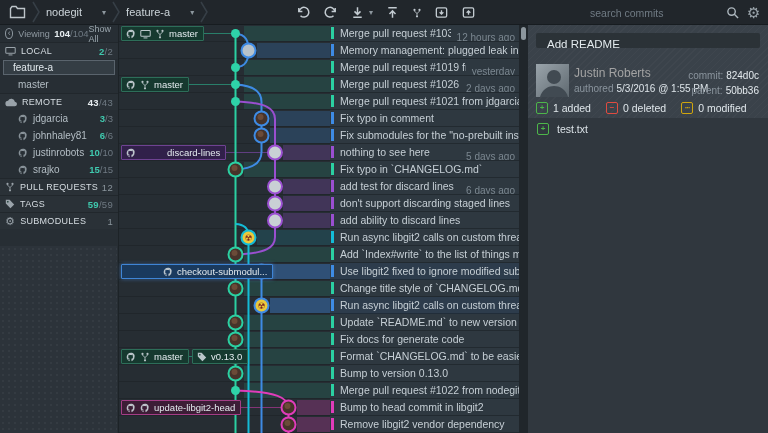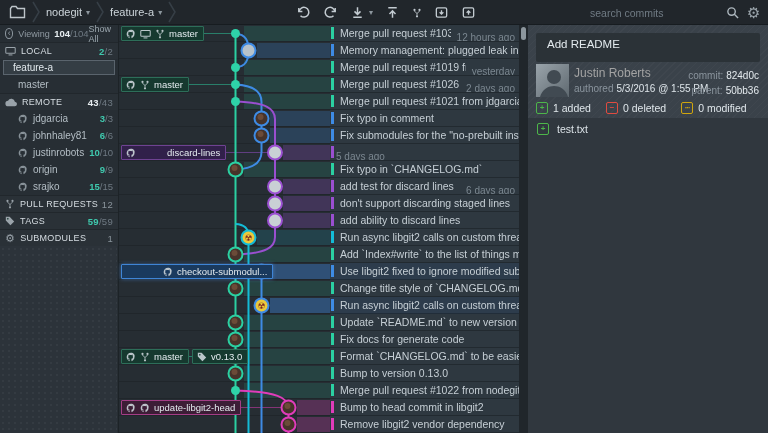--- a/index.html
+++ b/index.html
@@ -2,21 +2,21 @@
 <html><head>
 <meta charset="utf-8">
 <style>
   html,body{margin:0;padding:0;background:#14181b;}
   *{box-sizing:border-box;font-family:"Liberation Sans","DejaVu Sans",sans-serif;}
   .app{position:relative;width:768px;height:433px;overflow:hidden;background:#262d33;}
 
   
   .topbar{position:absolute;left:0;top:0;width:768px;height:25px;background:#21262b;border-bottom:1px solid #171c20;z-index:40;display:flex;align-items:center;}
   .crumbs{display:flex;align-items:center;gap:6px;padding-left:9px;}
-  .crumb{display:flex;align-items:center;gap:4px;color:#ccd4d9;font-size:11px;cursor:default;}
+  .crumb{display:flex;align-items:center;gap:20px;color:#ccd4d9;font-size:11px;cursor:default;}
   .caret{color:#8d97 JO;}
   .caret{color:#8d979e;font-size:8px;}
   .seam{display:flex;align-items:center;opacity:.9;}
   .tools{position:absolute;left:296px;top:0;height:25px;display:flex;align-items:center;gap:12px;color:#c3cbd1;}
   .tools .tbtn{display:flex;align-items:center;}
   .tools .tcaret{margin-left:-8px;color:#8d979e;font-size:8px;}
   .search{position:absolute;left:588px;top:0;height:25px;width:132px;background:transparent;border:0;outline:0;color:#aeb8bf;font-size:10.5px;}
   .search::placeholder{color:#707b84;}
   .mag{position:absolute;left:726px;top:5px;color:#aeb8bf;}
   .gear{position:absolute;left:747px;top:1px;color:#9aa4ab;font-size:15px;line-height:23px;}
@@ -61,21 +61,21 @@
   .cmsg{margin-left:10px;font-size:10.5px;color:#c6cfd5;white-space:nowrap;overflow:hidden;flex:1;}
   .ctime{font-size:10px;color:#7b8790;margin:8px 4px 0 6px;flex-shrink:0;}
 
   
   .vscroll{position:absolute;left:519px;top:25px;width:9px;bottom:0;background:#20262b;}
   .vthumb{position:absolute;left:2px;top:2px;width:5px;height:13px;background:#8c969d;border-radius:3px;}
 
   
   .panel{position:absolute;left:528px;top:25px;right:0;bottom:0;background:#3a424a;}
   .panel::before{content:"";position:absolute;inset:0;background:repeating-linear-gradient(135deg,rgba(255,255,255,.025) 0 1px,transparent 1px 5px);pointer-events:none;}
-  .phead{position:absolute;left:8px;right:8px;top:8px;height:29px;background:#2b3237;border-radius:2px;line-height:23px;padding-left:11px;font-size:11.5px;color:#e3eaee;}
+  .phead{position:absolute;left:8px;right:8px;top:8px;height:15px;background:#2b3237;border-radius:2px;line-height:23px;padding-left:11px;font-size:11.5px;color:#e3eaee;}
   .pavatar{position:absolute;left:8px;top:39px;width:33px;height:33px;background:linear-gradient(135deg,#9aa4ab,#5f6970);overflow:hidden;}
   .pname{position:absolute;left:46px;top:41px;font-size:12px;color:#a3a3a3;}
   .pauth{position:absolute;left:46px;top:58px;font-size:10px;color:#8a949d;}
   .pauth b{color:#dde4e9;font-weight:normal;margin-left:3px;}
   .phash{position:absolute;right:9px;top:43px;text-align:right;font-size:10px;color:#8a949d;line-height:15px;}
   .phash b{color:#e4eaee;font-weight:normal;margin-left:3px;}
   .pstats{position:absolute;left:8px;top:77px;display:flex;gap:15px;z-index:2;}
   .pstat{display:flex;align-items:center;gap:5px;font-size:10.5px;color:#dfe6ea;}
   .sicon{width:12px;height:12px;border:1.5px solid;border-radius:2px;font-size:8px;line-height:9px;text-align:center;font-weight:bold;}
   .sicon-added{border-color:#4db64a;color:#4db64a;}
@@ -227,29 +227,20 @@
           <span class="sb-count cnt-teal"><b>6</b>/6</span>
         </div>
         <div class="sb-row sb-item">
           <span class="sb-ico" style="color: rgb(154, 164, 171);">
             <svg width="10" height="10" viewBox="0 0 12 12" fill="currentColor">
               <path d="M6 .8C3.1.8.8 3.1.8 6c0 2.3 1.5 4.3 3.6 5V9.7c-.9.2-1.4-.2-1.7-.7-.2-.3-.4-.6-.7-.7l.1-.3c.5 0 .8.4 1 .7.3.4.8.5 1.3.3 0-.3.2-.6.4-.8-1.1-.2-2.2-.6-2.2-2.3 0-.5.2-.9.4-1.2-.1-.3-.2-.8.1-1.3.4 0 .9.2 1.3.5.3-.1.7-.2 1.1-.2s.8.1 1.1.2c.4-.3.9-.5 1.3-.5.3.5.2 1 .1 1.3.3.3.4.7.4 1.2 0 1.7-1.1 2.1-2.2 2.3.2.2.4.6.4 1V11c2.1-.7 3.6-2.7 3.6-5C11.2 3.1 8.9.8 6 .8z"></path>
             </svg>
           </span>
           <span>justinrobots</span>
           <span class="sb-count cnt-teal"><b>10</b>/10</span>
-        </div>
-        <div class="sb-row sb-item">
-          <span class="sb-ico" style="color: rgb(154, 164, 171);">
-            <svg width="10" height="10" viewBox="0 0 12 12" fill="currentColor">
-              <path d="M6 .8C3.1.8.8 3.1.8 6c0 2.3 1.5 4.3 3.6 5V9.7c-.9.2-1.4-.2-1.7-.7-.2-.3-.4-.6-.7-.7l.1-.3c.5 0 .8.4 1 .7.3.4.8.5 1.3.3 0-.3.2-.6.4-.8-1.1-.2-2.2-.6-2.2-2.3 0-.5.2-.9.4-1.2-.1-.3-.2-.8.1-1.3.4 0 .9.2 1.3.5.3-.1.7-.2 1.1-.2s.8.1 1.1.2c.4-.3.9-.5 1.3-.5.3.5.2 1 .1 1.3.3.3.4.7.4 1.2 0 1.7-1.1 2.1-2.2 2.3.2.2.4.6.4 1V11c2.1-.7 3.6-2.7 3.6-5C11.2 3.1 8.9.8 6 .8z"></path>
-            </svg>
-          </span>
-          <span>origin</span>
-          <span class="sb-count cnt-teal"><b>9</b>/9</span>
         </div>
         <div class="sb-row sb-item">
           <span class="sb-ico" style="color: rgb(154, 164, 171);">
             <svg width="10" height="10" viewBox="0 0 12 12" fill="currentColor">
               <path d="M6 .8C3.1.8.8 3.1.8 6c0 2.3 1.5 4.3 3.6 5V9.7c-.9.2-1.4-.2-1.7-.7-.2-.3-.4-.6-.7-.7l.1-.3c.5 0 .8.4 1 .7.3.4.8.5 1.3.3 0-.3.2-.6.4-.8-1.1-.2-2.2-.6-2.2-2.3 0-.5.2-.9.4-1.2-.1-.3-.2-.8.1-1.3.4 0 .9.2 1.3.5.3-.1.7-.2 1.1-.2s.8.1 1.1.2c.4-.3.9-.5 1.3-.5.3.5.2 1 .1 1.3.3.3.4.7.4 1.2 0 1.7-1.1 2.1-2.2 2.3.2.2.4.6.4 1V11c2.1-.7 3.6-2.7 3.6-5C11.2 3.1 8.9.8 6 .8z"></path>
             </svg>
           </span>
           <span>srajko</span>
           <span class="sb-count cnt-teal"><b>15</b>/15</span>
         </div>
@@ -498,20 +489,21 @@
       <div class="crow">
         <span class="bar" style="background: rgb(62, 139, 228);"></span>
         <span class="cmsg">Fix typo in comment</span>
       </div>
       <div class="crow">
         <span class="bar" style="background: rgb(62, 139, 228);"></span>
         <span class="cmsg">Fix submodules for the "no-prebuilt install from ...</span>
       </div>
       <div class="crow">
         <span class="bar" style="background: rgb(154, 79, 208);"></span>
+        <span class="cmsg">nothing to see here</span>
         <span class="ctime">5 days ago</span>
       </div>
       <div class="crow">
         <span class="bar" style="background: rgb(43, 208, 162);"></span>
         <span class="cmsg">Fix typo in `CHANGELOG.md`</span>
       </div>
       <div class="crow">
         <span class="bar" style="background: rgb(154, 79, 208);"></span>
         <span class="cmsg">add test for discard lines</span>
         <span class="ctime">6 days ago</span>

